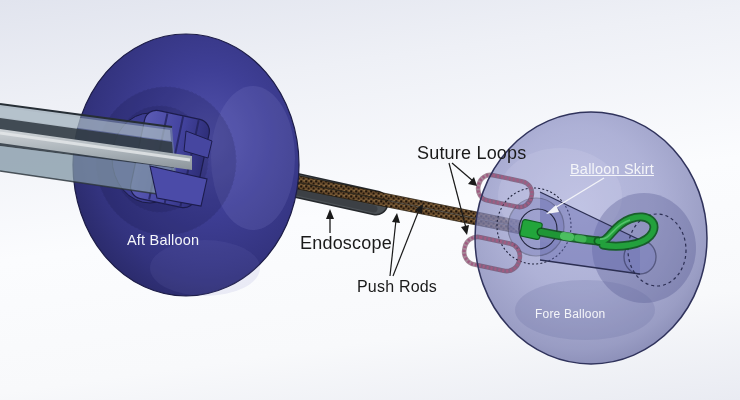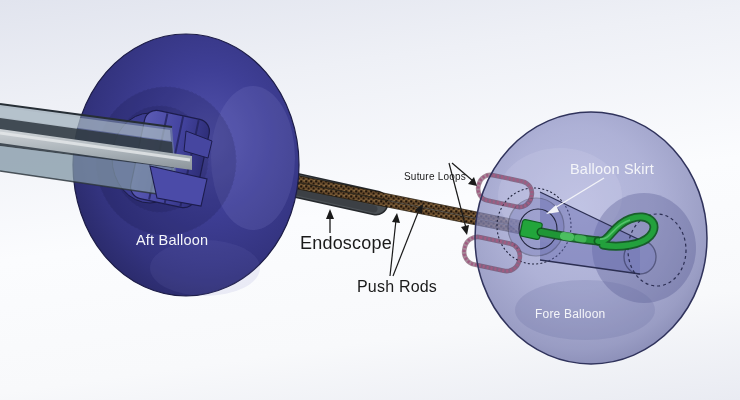--- a/index.html
+++ b/index.html
@@ -159,19 +159,19 @@
     <line x1="449" y1="163" x2="466" y2="228"></line>
     <polygon points="467,235 461,227 469,225" fill="#1a1a1a" stroke="none"></polygon>
   </g>
   <g stroke="#f2f3f8" stroke-width="1.4">
     <line x1="604" y1="178" x2="553" y2="209"></line>
     <polygon points="546,214 556,205 559,212" fill="#f2f3f8" stroke="none"></polygon>
   </g>
 </svg>
 
 
-<div class="cad-label lbl-light" style="left:136px;top:233px;">Aft Balloon</div>
+<div class="cad-label lbl-light" style="left:127px;top:233px;">Aft Balloon</div>
 <div class="cad-label lbl-dark" style="left:300px;top:236px;font-size:18px;">Endoscope</div>
 <div class="cad-label lbl-dark" style="left:357px;top:280px;font-size:16px;">Push Rods</div>
-<div class="cad-label lbl-dark" style="left:404px;top:146px;font-size:10px;margin-top:24px;">Suture Loops</div>
-<div class="cad-label lbl-light" style="left:570px;top:162px;">Balloon Skirt</div>
+<div class="cad-label lbl-dark" style="left:417px;top:146px;font-size:18px;">Suture Loops</div>
+<div class="cad-label lbl-light" style="left:570px;top:162px;text-decoration:underline;">Balloon Skirt</div>
 <div class="cad-label lbl-light" style="left:535px;top:307px;font-size:12px;">Fore Balloon</div>
 </div>
 
 </body></html>

